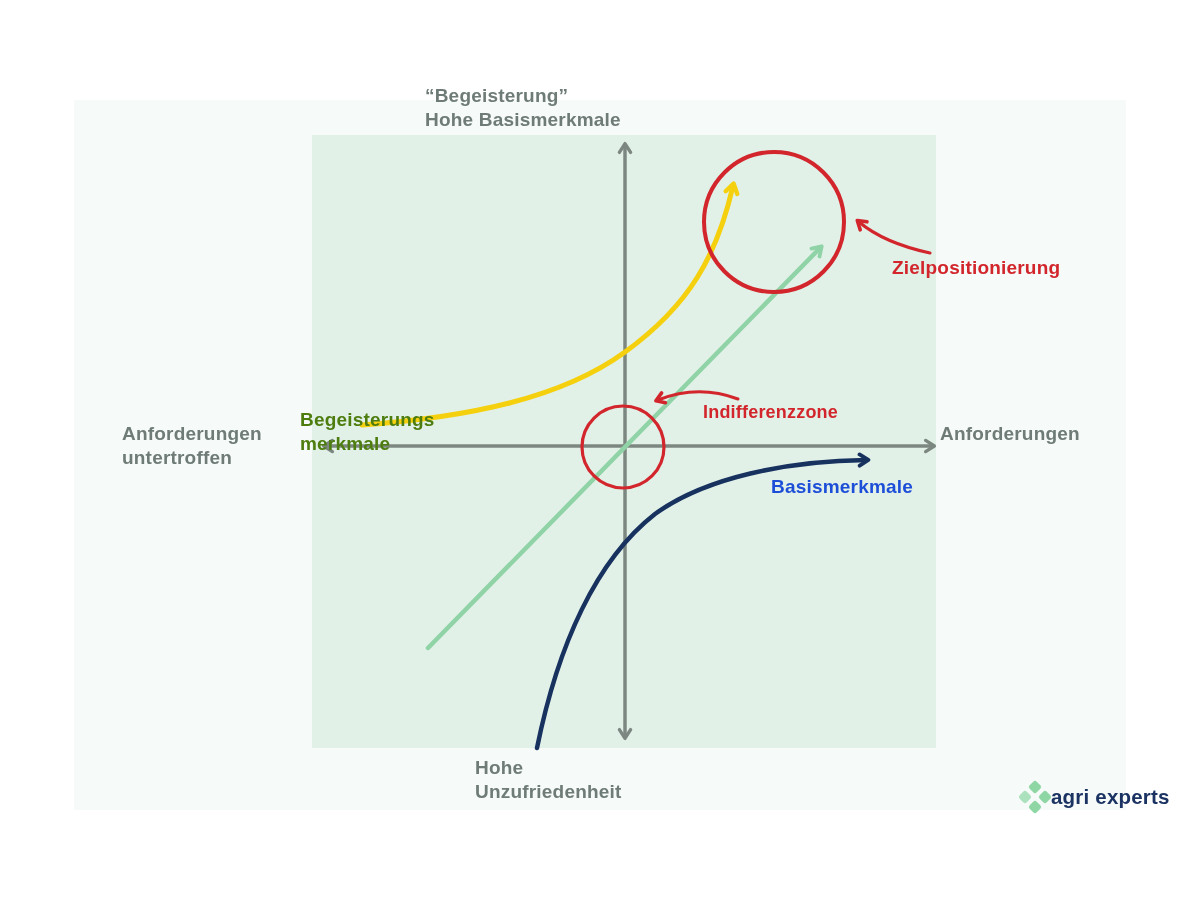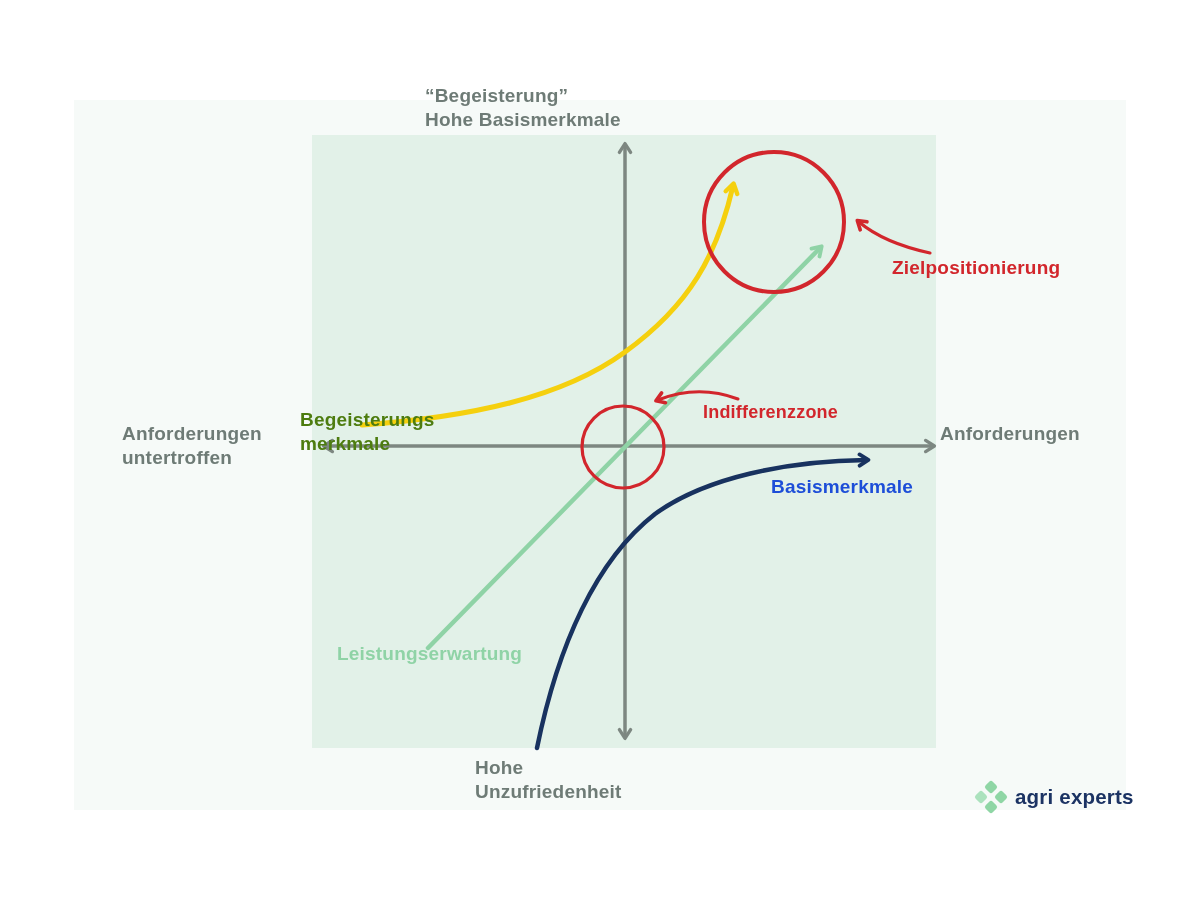--- a/index.html
+++ b/index.html
@@ -47,24 +47,24 @@
   #left-label    { left: 122px; top: 422px; width: 190px; }
   #right-label   { left: 940px; top: 422px; width: 190px; }
   #excitement-label { left: 300px; top: 368px; width: 175px; }
   #basic-label      { left: 771px; top: 475px; }
   #performance-label{ left: 337px; top: 642px; }
   #target-label     { left: 892px; top: 256px; }
   #indifference-label { left: 687px; top: 401px; font-size: 18px; margin-left: 16px; }
 
   #logo {
     position: absolute;
-    left: 976px; top: 782px;
+    left: 1020px; top: 782px;
     display: flex;
     align-items: center;
-    gap: 9px;
+    gap: 1px;
   }
   #logo-icon { position: relative; width: 30px; height: 30px; }
   #logo-icon .d {
     position: absolute;
     width: 10px; height: 10px;
     border-radius: 2.5px;
     transform: rotate(45deg);
     background: #8fd6a5;
   }
   #logo-icon .d.top    { left: 10px; top: 0; }
@@ -137,21 +137,20 @@
   </div>
   <div id="right-label" class="lbl grey center">
     <div>Anforderungen</div>
   </div>
 
   <div id="excitement-label" class="lbl yellow center">
     <div>Begeisterungs</div>
     <div>merkmale</div>
   </div>
   <div id="basic-label" class="lbl navy">Basismerkmale</div>
-  <div id="performance-label" class="lbl green">Leistungserwartung</div>
 
   <div id="target-label" class="lbl red">Zielpositionierung</div>
   <div id="indifference-label" class="lbl red">Indifferenzzone</div>
 
   <div id="logo">
     <div id="logo-icon">
       <div class="d top"></div>
       <div class="d left"></div>
       <div class="d right"></div>
       <div class="d bottom"></div>

